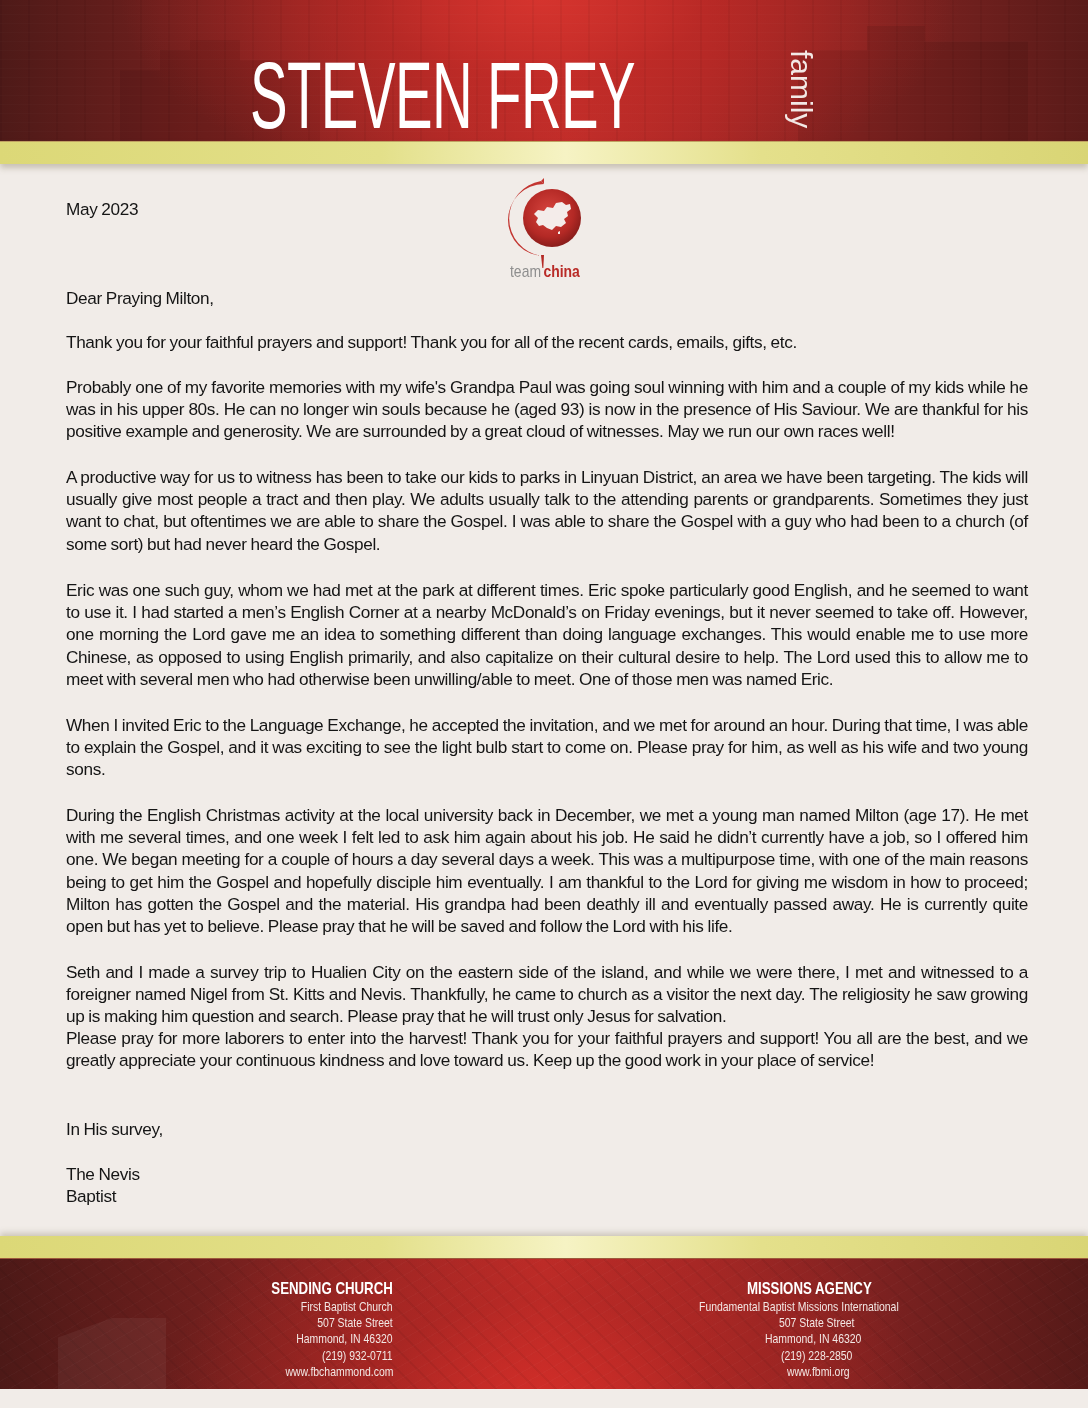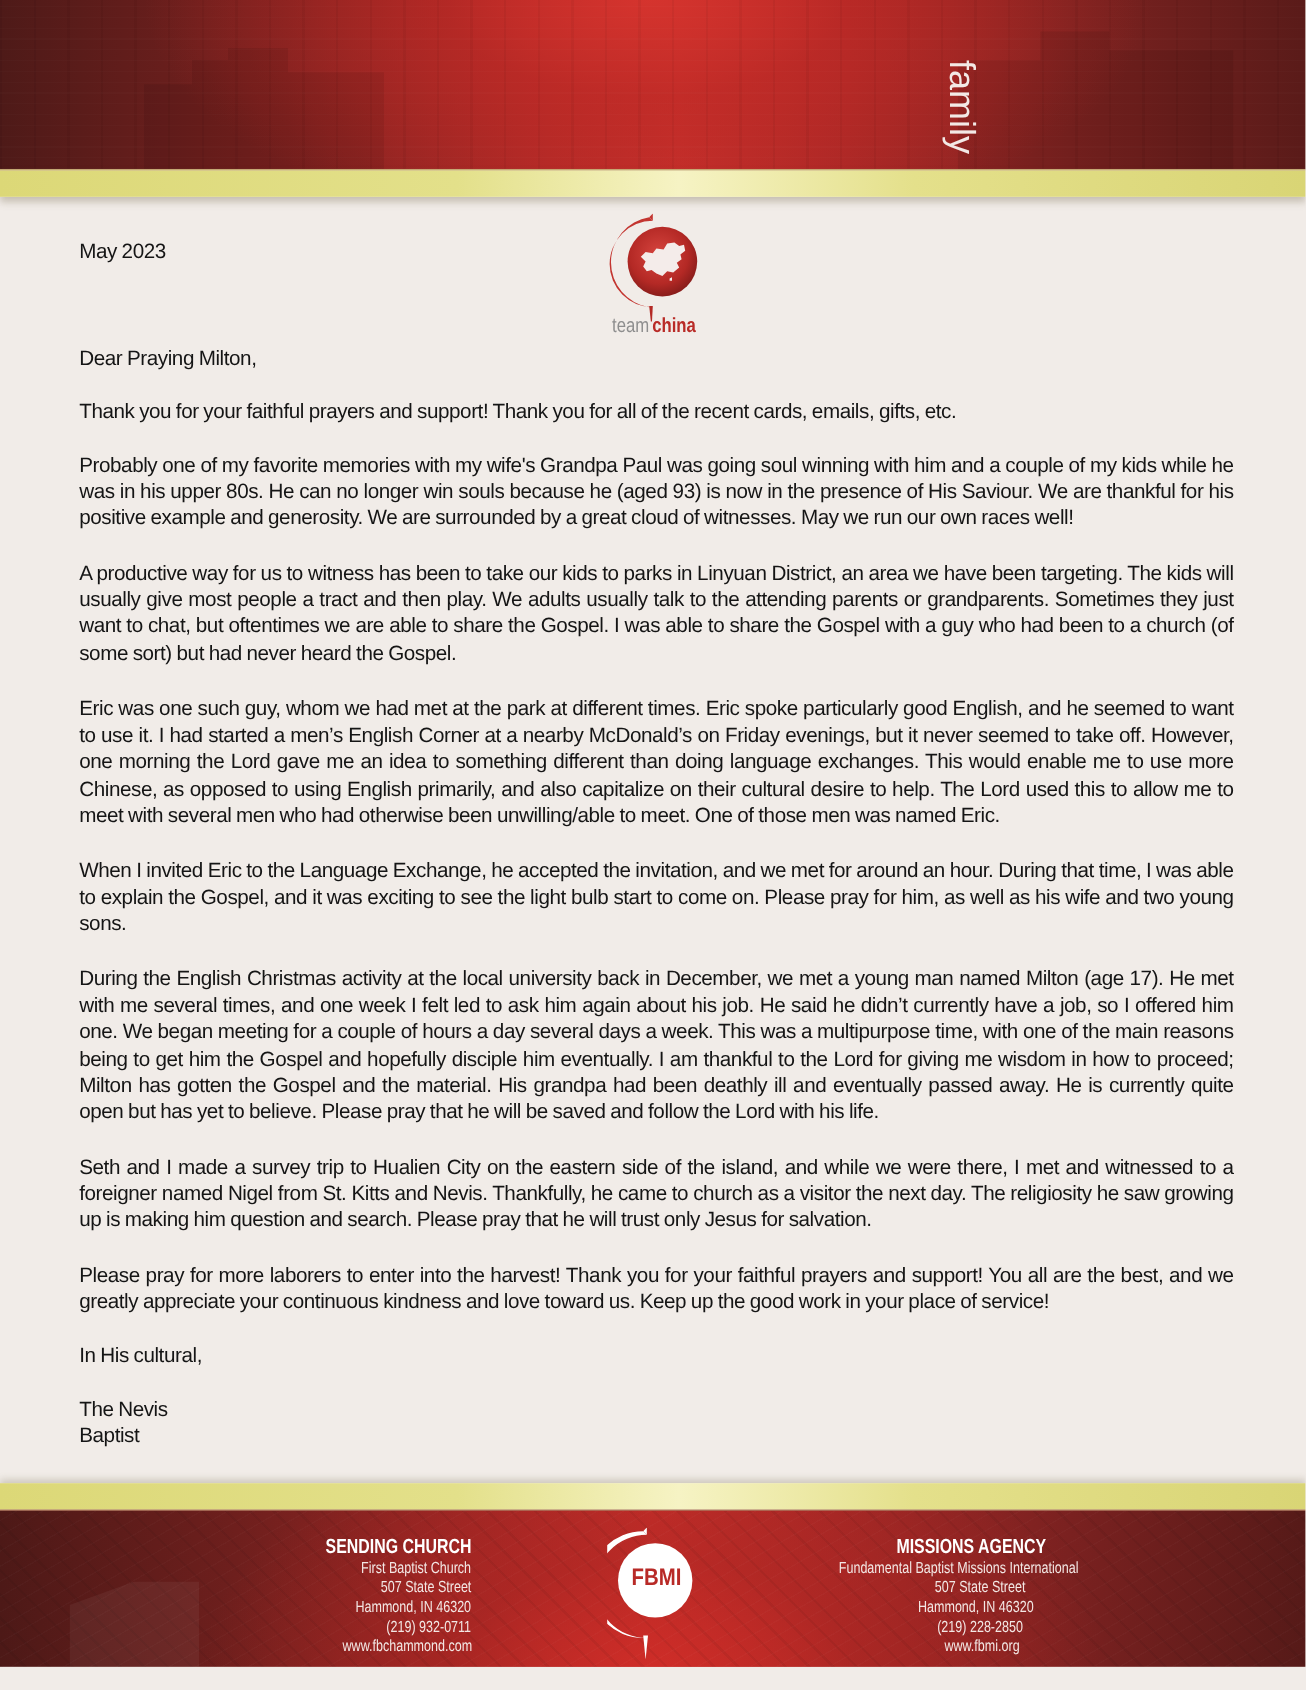--- a/index.html
+++ b/index.html
@@ -205,20 +205,23 @@
       transform: scaleX(0.85);
     }
   </style>
 </head>
 <body>
 
 <div class="header">
   <div class="texture"></div>
   <div class="building-l"></div>
   <div class="building-r"></div>
+  <div class="title-wrap">
+    <span class="title-main">STEVEN FREY</span>
+  </div>
   <span class="title-family">family</span>
 </div>
 <div class="stripe top"></div>
 
 <div class="team-logo">
   <svg width="100" height="90" viewBox="0 0 100 90">
     <defs>
       <radialGradient id="gGlobe" cx="45%" cy="40%" r="60%">
         <stop offset="0%" stop-color="#d7453f"></stop>
         <stop offset="70%" stop-color="#b42925"></stop>
@@ -245,50 +248,41 @@
   <p class="date">May 2023</p>
   <p class="salutation">Dear Praying Milton,</p>
 
   <p class="block" style="top:133px;">Thank you for your faithful prayers and support! Thank you for all of the recent cards, emails, gifts, etc.</p>
   <p class="block" style="top:178px;">Probably one of my favorite memories with my wife's Grandpa Paul was going soul winning with him and a couple of my kids while he was in his upper 80s. He can no longer win souls because he (aged 93) is now in the presence of His Saviour. We are thankful for his positive example and generosity. We are surrounded by a great cloud of witnesses. May we run our own races well!</p>
   <p class="block" style="top:268px;">A productive way for us to witness has been to take our kids to parks in Linyuan District, an area we have been targeting. The kids will usually give most people a tract and then play. We adults usually talk to the attending parents or grandparents. Sometimes they just want to chat, but oftentimes we are able to share the Gospel. I was able to share the Gospel with a guy who had been to a church (of some sort) but had never heard the Gospel.</p>
   <p class="block" style="top:381px;">Eric was one such guy, whom we had met at the park at different times. Eric spoke particularly good English, and he seemed to want to use it. I had started a men’s English Corner at a nearby McDonald’s on Friday evenings, but it never seemed to take off. However, one morning the Lord gave me an idea to something different than doing language exchanges. This would enable me to use more Chinese, as opposed to using English primarily, and also capitalize on their cultural desire to help. The Lord used this to allow me to meet with several men who had otherwise been unwilling/able to meet. One of those men was named Eric.</p>
   <p class="block" style="top:516px;">When I invited Eric to the Language Exchange, he accepted the invitation, and we met for around an hour. During that time, I was able to explain the Gospel, and it was exciting to see the light bulb start to come on. Please pray for him, as well as his wife and two young sons.</p>
   <p class="block" style="top:606px;">During the English Christmas activity at the local university back in December, we met a young man named Milton (age 17). He met with me several times, and one week I felt led to ask him again about his job. He said he didn’t currently have a job, so I offered him one. We began meeting for a couple of hours a day several days a week. This was a multipurpose time, with one of the main reasons being to get him the Gospel and hopefully disciple him eventually. I am thankful to the Lord for giving me wisdom in how to proceed; Milton has gotten the Gospel and the material. His grandpa had been deathly ill and eventually passed away. He is currently quite open but has yet to believe. Please pray that he will be saved and follow the Lord with his life.</p>
   <p class="block" style="top:763px;">Seth and I made a survey trip to Hualien City on the eastern side of the island, and while we were there, I met and witnessed to a foreigner named Nigel from St. Kitts and Nevis. Thankfully, he came to church as a visitor the next day. The religiosity he saw growing up is making him question and search. Please pray that he will trust only Jesus for salvation.</p>
-  <p class="block" style="top:853px;">Please pray for more laborers to enter into the harvest! Thank you for your faithful prayers and support! You all are the best, and we greatly appreciate your continuous kindness and love toward us. Keep up the good work in your place of service!</p>
-
-  <p class="block" style="top:920px;">In His cultural,</p>
+  <p class="block" style="top:829px;">Please pray for more laborers to enter into the harvest! Thank you for your faithful prayers and support! You all are the best, and we greatly appreciate your continuous kindness and love toward us. Keep up the good work in your place of service!</p>
+
+  <p class="block" style="top:920px;">In His survey,</p>
   <p class="block" style="top:965px;">The Nevis</p>
   <p class="block" style="top:987px;">Baptist</p>
 </div>
 
 <div class="stripe bottom"></div>
 <div class="footer">
   <div class="texture"></div>
   <div class="building"></div>
 
   <div class="footer-col left">
     <div class="col-title"><span class="squash">SENDING CHURCH</span></div>
     <span class="col-line"><span class="squash">First Baptist Church</span></span>
     <span class="col-line"><span class="squash">507 State Street</span></span>
     <span class="col-line"><span class="squash">Hammond, IN  46320</span></span>
     <span class="col-line"><span class="squash">(219) 932-0711</span></span>
     <span class="col-line"><span class="squash">www.fbchammond.com</span></span>
   </div>
 
-  <div class="fbmi-logo">
-    <svg width="80" height="110" viewBox="0 0 80 110">
-      <path d="M30 3 A40 40 0 0 0 30 92 L33 92 A37 37 0 0 1 33 6 Z" fill="#ffffff"></path>
-      <path d="M30 3 L33 0 L33 6 Z" fill="#ffffff"></path>
-      <circle cx="40" cy="44" r="31" fill="#ffffff"></circle>
-      <path d="M30 90 L34 90 L32 110 Z" fill="#ffffff"></path>
-    </svg>
-    <div class="fbmi-text">FBMI</div>
-  </div>
 
   <div class="footer-col right">
     <div class="col-title"><span class="squash">MISSIONS AGENCY</span></div>
     <span class="col-line"><span class="squash">Fundamental Baptist Missions International</span></span>
     <span class="col-line"><span class="squash">507 State Street</span></span>
     <span class="col-line"><span class="squash">Hammond, IN  46320</span></span>
     <span class="col-line"><span class="squash">(219) 228-2850</span></span>
     <span class="col-line"><span class="squash">www.fbmi.org</span></span>
   </div>
 </div>

